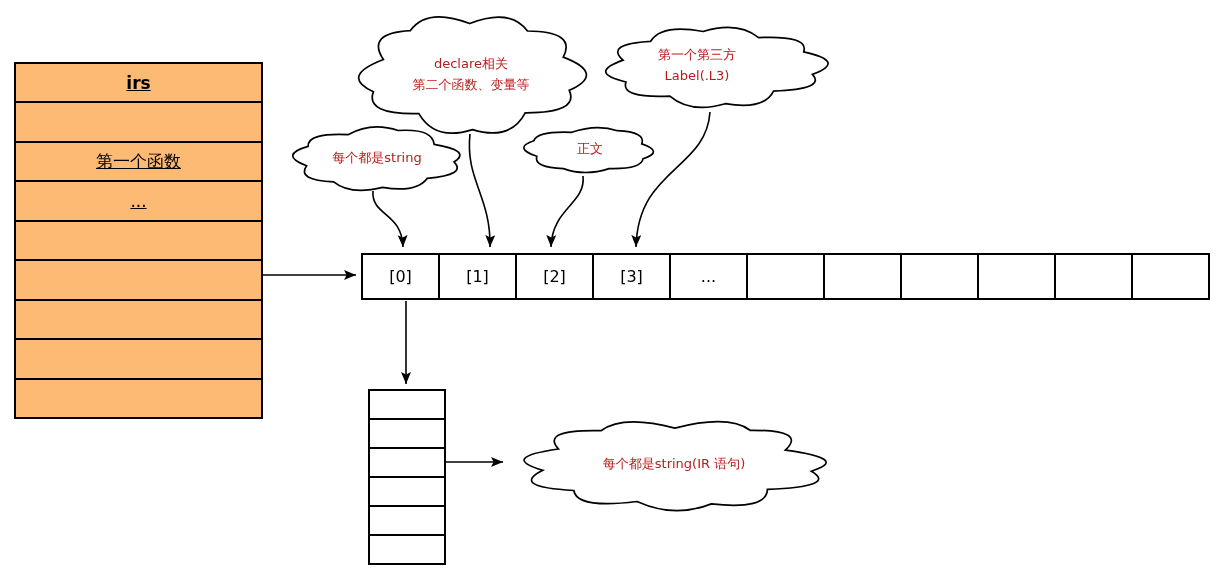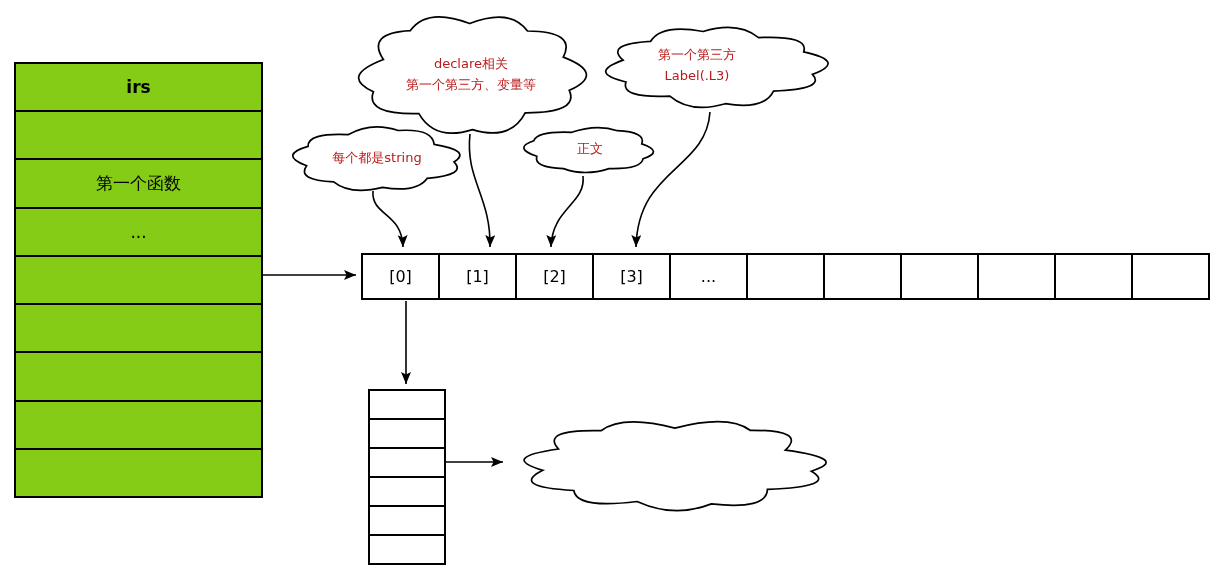--- a/index.html
+++ b/index.html
@@ -19,27 +19,28 @@
     position: absolute;
     left: 0; top: 0;
     width: 1220px; height: 580px;
     z-index: 1;
   }
 
   
   .irs-table {
     position: absolute;
     left: 14px; top: 62px;
-    width: 249px; height: 436px;
+    width: 249px; height: 357px;
     border: 2px solid #000;
     box-sizing: border-box;
-    background: #84cc16;
+    background: #fdba74;
     display: flex;
     flex-direction: column;
     z-index: 2;
+    text-decoration: underline;
   }
   .irs-table .trow {
     flex: 1 1 0;
     border-bottom: 2px solid #000;
     display: flex;
     align-items: center;
     justify-content: center;
     font-size: 17px;
     color: #000;
     overflow: hidden;
@@ -160,26 +161,27 @@
       <div class="srow"></div>
       <div class="srow"></div>
       <div class="srow"></div>
       <div class="srow"></div>
       <div class="srow"></div>
       <div class="srow"></div>
     </div>
 
   <div class="cloud-label" style="left:471px; top:74px;">
     <div>declare相关</div>
-    <div>第一个第三方、变量等</div>
+    <div>第二个函数、变量等</div>
   </div>
 
   <div class="cloud-label" style="left:377px; top:157px;">每个都是string</div>
 
   <div class="cloud-label" style="left:590px; top:148px;text-align:right;">正文</div>
 
   <div class="cloud-label" style="left:672px; top:65px;margin-left:25px;">
     <div>第一个第三方</div>
     <div>Label(.L3)</div>
   </div>
 
+  <div class="cloud-label" style="left:674px; top:463px;">每个都是string(IR 语句)</div>
 
 </div>
 
 </body></html>

